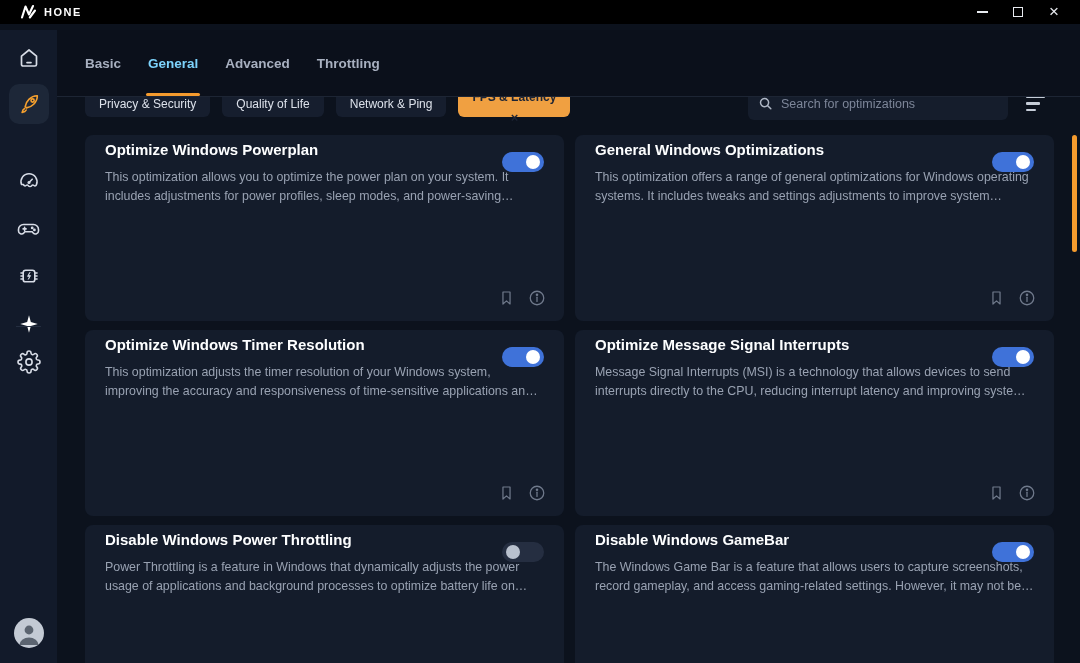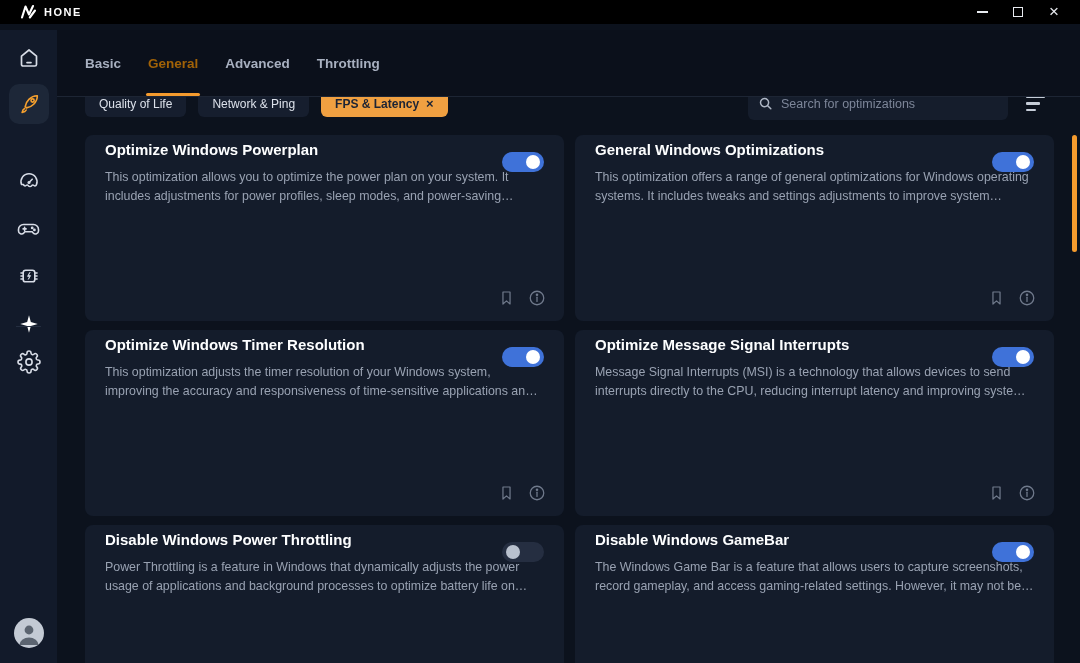--- a/index.html
+++ b/index.html
@@ -44,37 +44,37 @@
   
   .tabbar {
     position:absolute; top:30px; left:57px; width:1023px; height:67px;
     background:#0B101B; border-bottom:1px solid #1D2534;
     display:flex; align-items:stretch; padding-left:28px; gap:27px; z-index:4;
   }
   .tab {
     position:relative; display:flex; align-items:center;
     font-size:13.5px; font-weight:bold; color:#A8B0C0; cursor:default;
   }
-  .tab.active { color:#a16207;text-align:center; }
+  .tab.active { color:#7dd3fc;text-align:center; }
   .tab.active::after {
     content:""; position:absolute; left:-2px; right:-2px; bottom:0; height:3px;
     background:#F59B2E; border-radius:2px;
   }
   
   .toolbar {
     position:absolute; top:80px; left:57px; width:1023px; height:47px;
     display:flex; align-items:center; padding:0 34px 0 28px;
   }
   .chips { display:flex; align-items:center; gap:12px; }
   .chip {
     height:27px; display:flex; align-items:center; gap:7px;
     padding:0 14px; border-radius:6px; background:#161E2E;
     font-size:12px; font-weight:500; color:#DCE1EA; white-space:nowrap;
   }
-  .chip.active { background:#F0A041; color:#1C2435; font-weight:bold; }
+  .chip.active { background:#F0A041; color:#1C2435; font-weight:bold;flex-direction:column; }
   .chip .chip-x { font-size:13px; line-height:1; }
   .searchbox {
     margin-left:auto; width:260px; height:31px; background:#151D2C;
     border-radius:6px; display:flex; align-items:center; padding:16px 10px; gap:8px;
   }
   .searchbox input {
     flex:1; background:transparent; border:none; outline:none;
     font-family:inherit; font-size:12.5px; color:#CBD2DE;
   }
   .searchbox input::placeholder { color:#7D8699; }
@@ -214,20 +214,23 @@
       <span>Advanced</span>
     </div>
   <div class="tab">
       <span>Throttling</span>
     </div>
 </div>
 
 <div class="toolbar">
   <div class="chips">
     <div class="chip">
+        <span>Privacy &amp; Security</span>
+      </div>
+    <div class="chip">
         <span>Quality of Life</span>
       </div>
     <div class="chip">
         <span>Network &amp; Ping</span>
       </div>
     <div class="chip active">
       <span>FPS &amp; Latency</span>
       <span class="chip-x">×</span>
     </div>
   </div>

